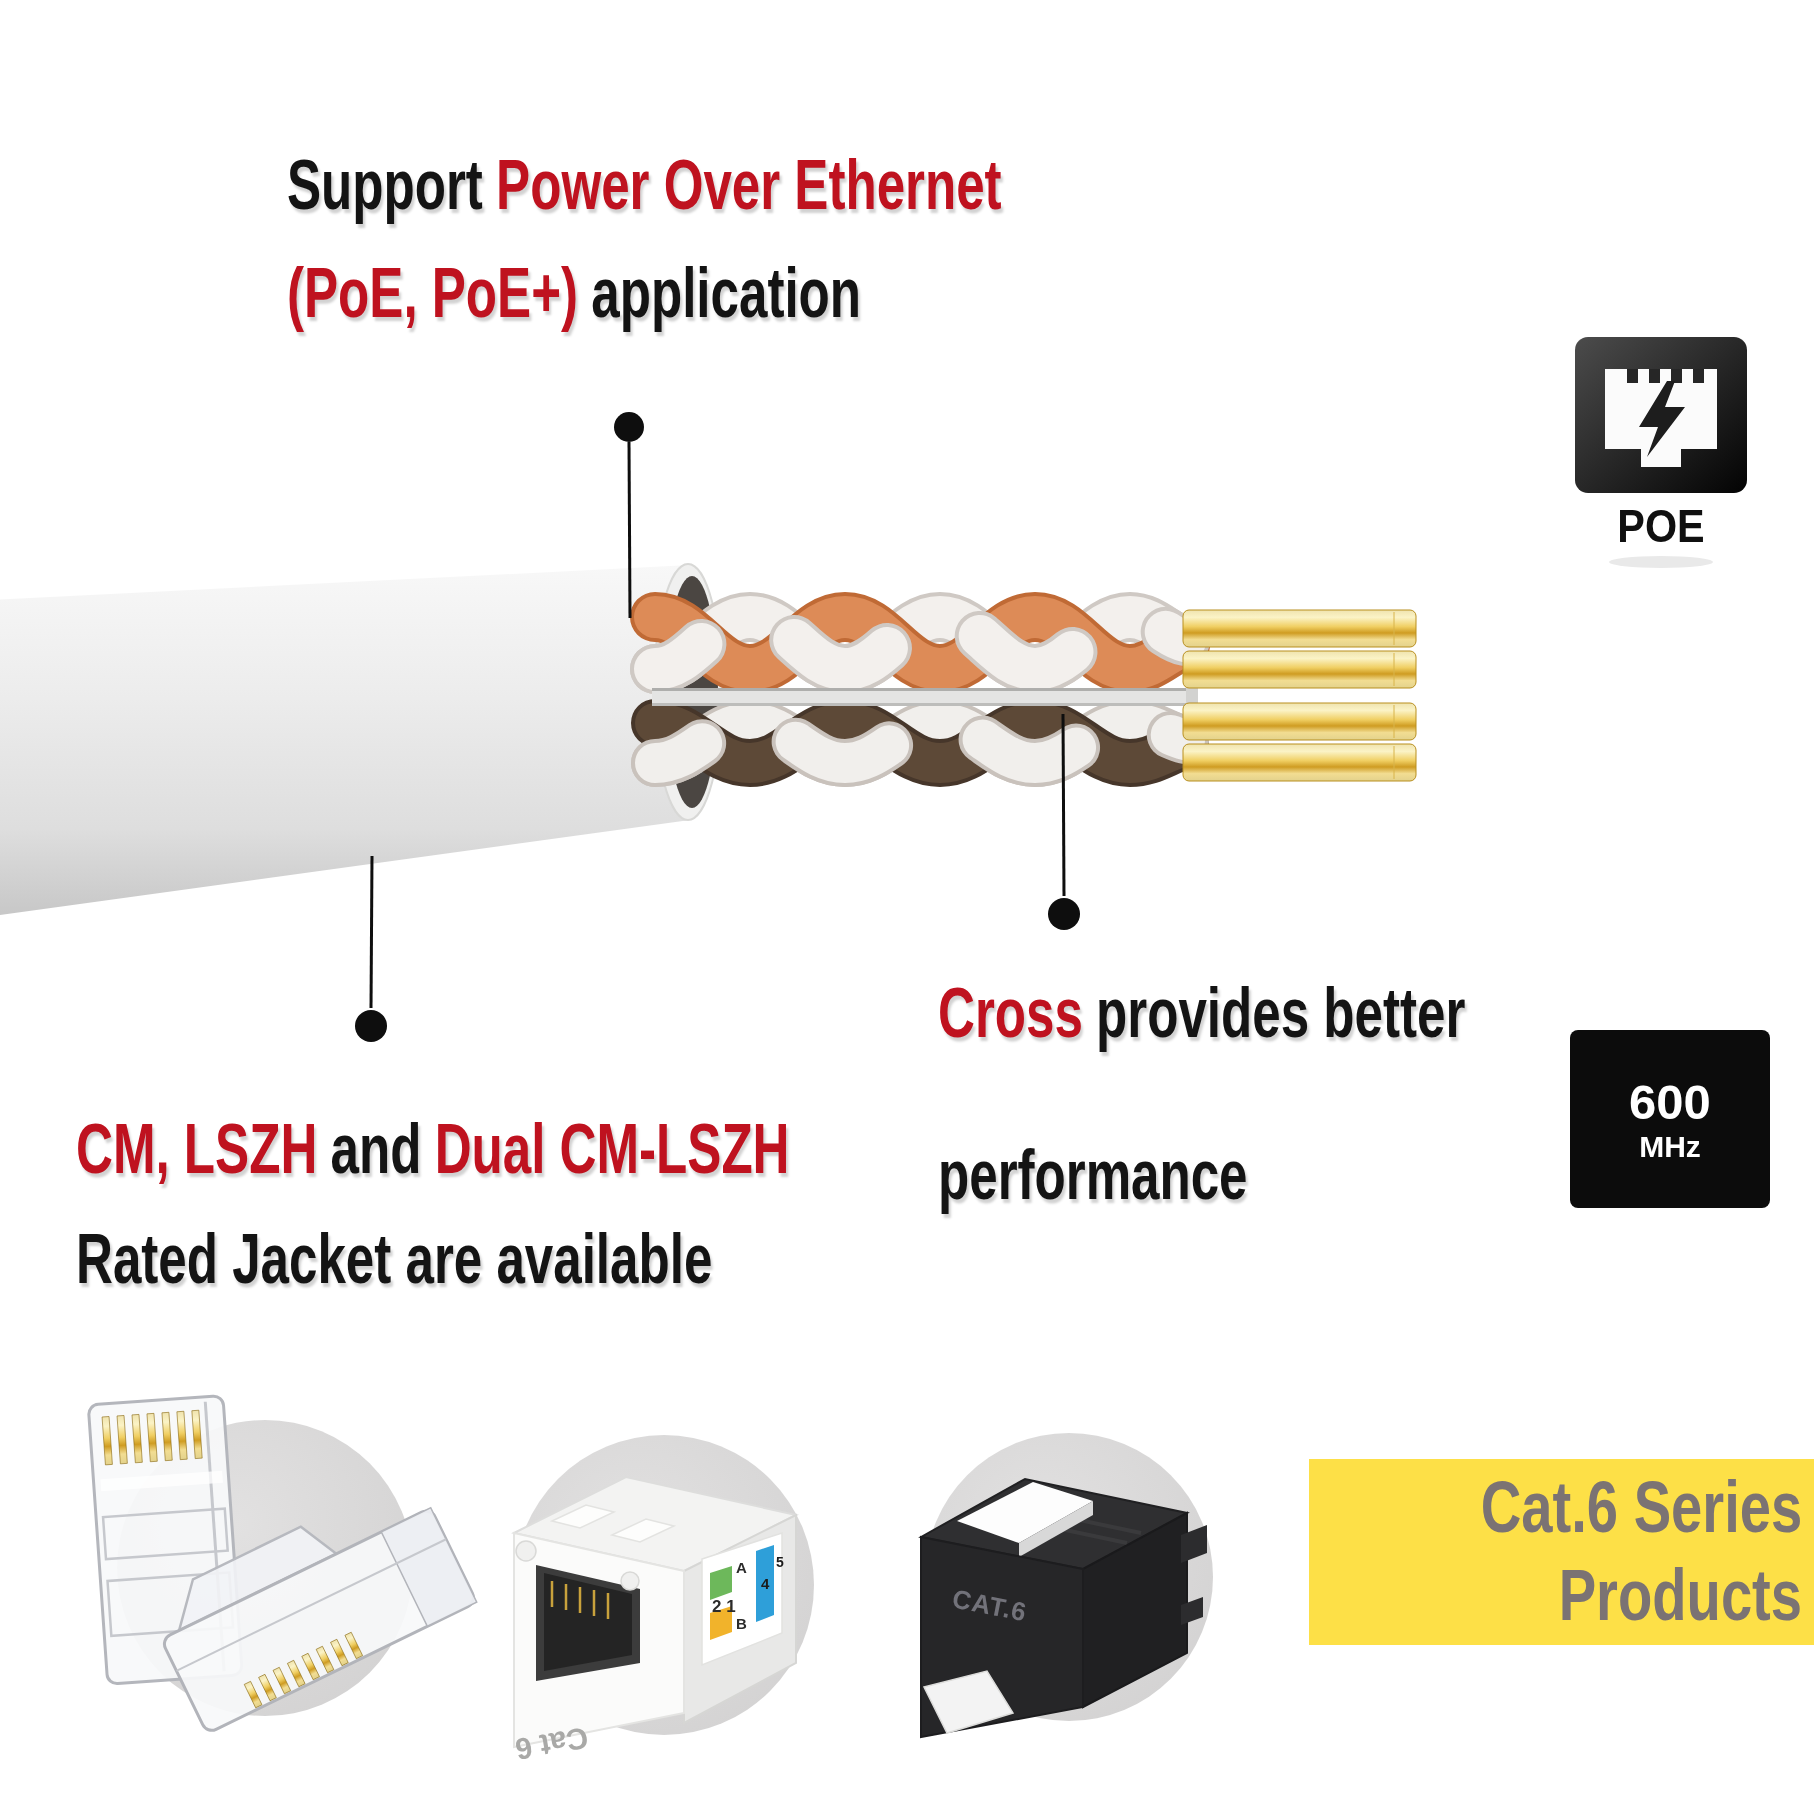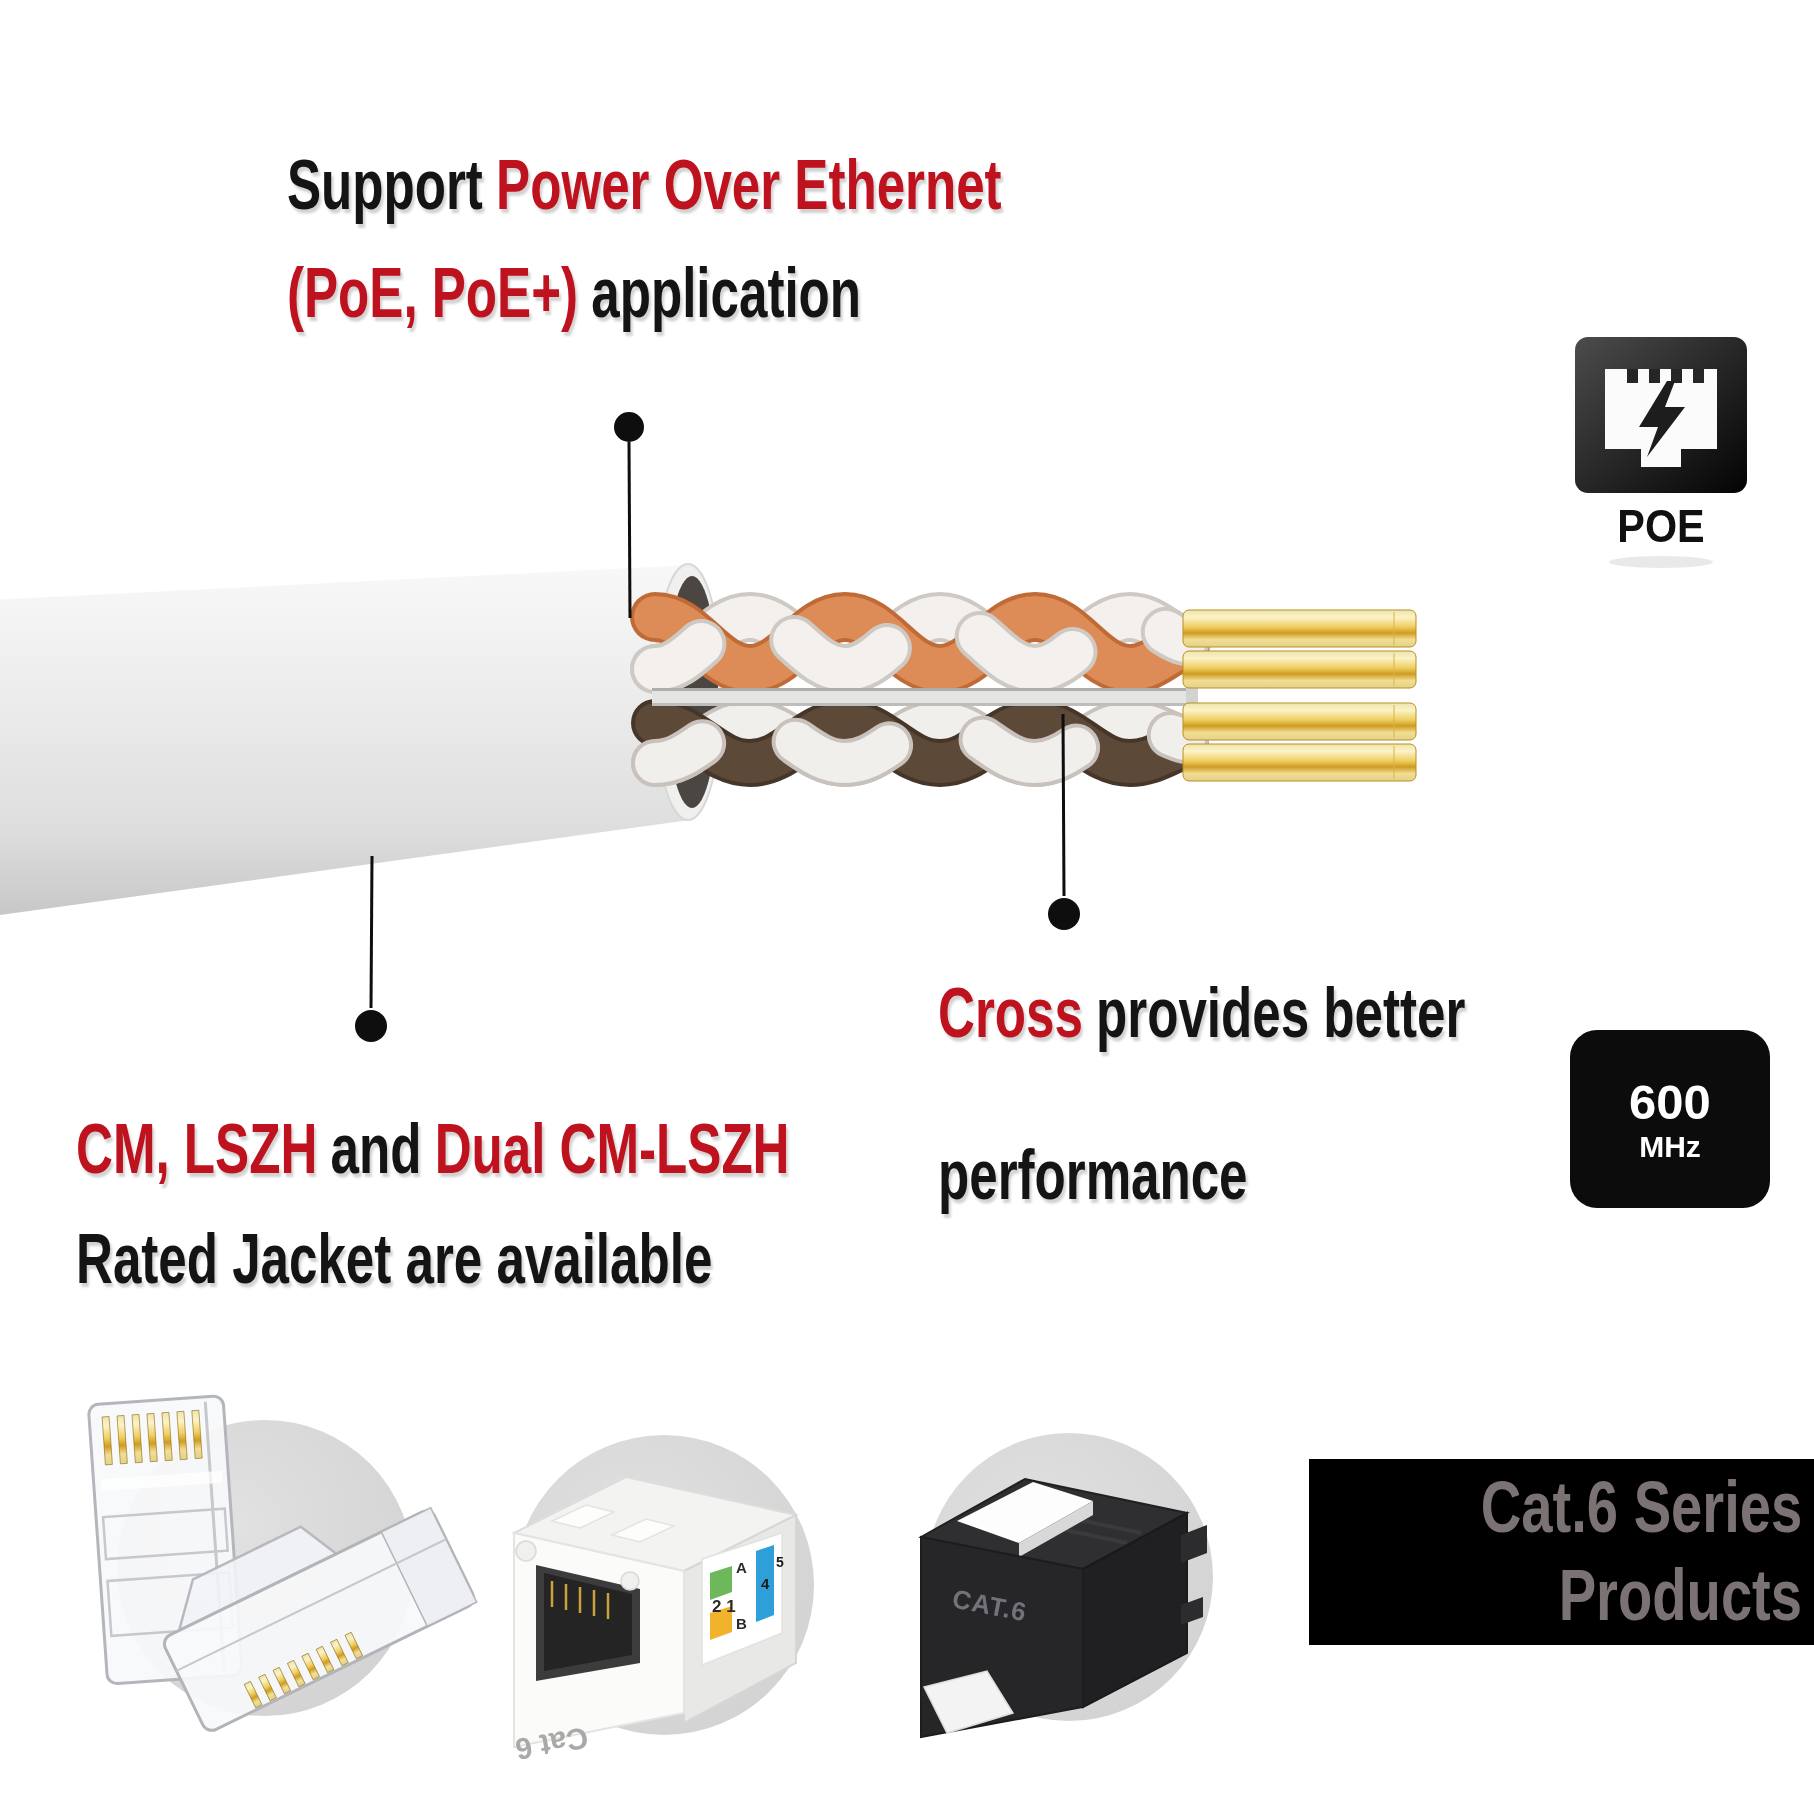--- a/index.html
+++ b/index.html
@@ -7,26 +7,26 @@
          font-family:"Liberation Sans",sans-serif;}
   .bg{position:absolute;left:0;top:0;z-index:1;}
   .txt{position:absolute;z-index:2;font-weight:bold;font-size:70px;line-height:1;
        white-space:nowrap;color:#141414;transform:scaleX(0.73);transform-origin:left top;
        text-shadow:3px 4px 3px rgba(0,0,0,0.18);}
   .red{color:#bf121f;}
   .gap{margin-right:0.26em;}
   .poe-label{position:absolute;z-index:2;left:1563px;top:498px;width:196px;text-align:center;
        font-weight:bold;font-size:47px;color:#101010;transform:scaleX(0.88);transform-origin:center top;}
   .mhz-badge{position:absolute;z-index:2;left:1570px;top:1030px;width:200px;height:178px;
-       background:#0c0c0c;border-radius:27px;display:flex;flex-direction:column;
+       background:#0c0c0c;border-radius:8px;display:flex;flex-direction:column;
        align-items:center;justify-content:center;color:#ffffff;font-weight:bold;}
   .mhz-badge .v{font-size:49px;line-height:1.12;}
   .mhz-badge .u{font-size:30px;line-height:1.12;}
   .series-box{position:absolute;z-index:2;left:1309px;top:1459px;width:505px;height:186px;
-       background:#000000;}
+       background:#fde047;}
   .series-line{position:absolute;right:12px;font-weight:bold;font-size:72px;line-height:1;
        color:#7b7373;white-space:nowrap;transform:scaleX(0.78);transform-origin:right top;}
   .sl1{top:12px;} .sl2{top:100px;}
 </style>
 </head>
 <body>
 
 <div class="stage">
 
   <svg class="bg" width="1814" height="1814" viewBox="0 0 1814 1814">

